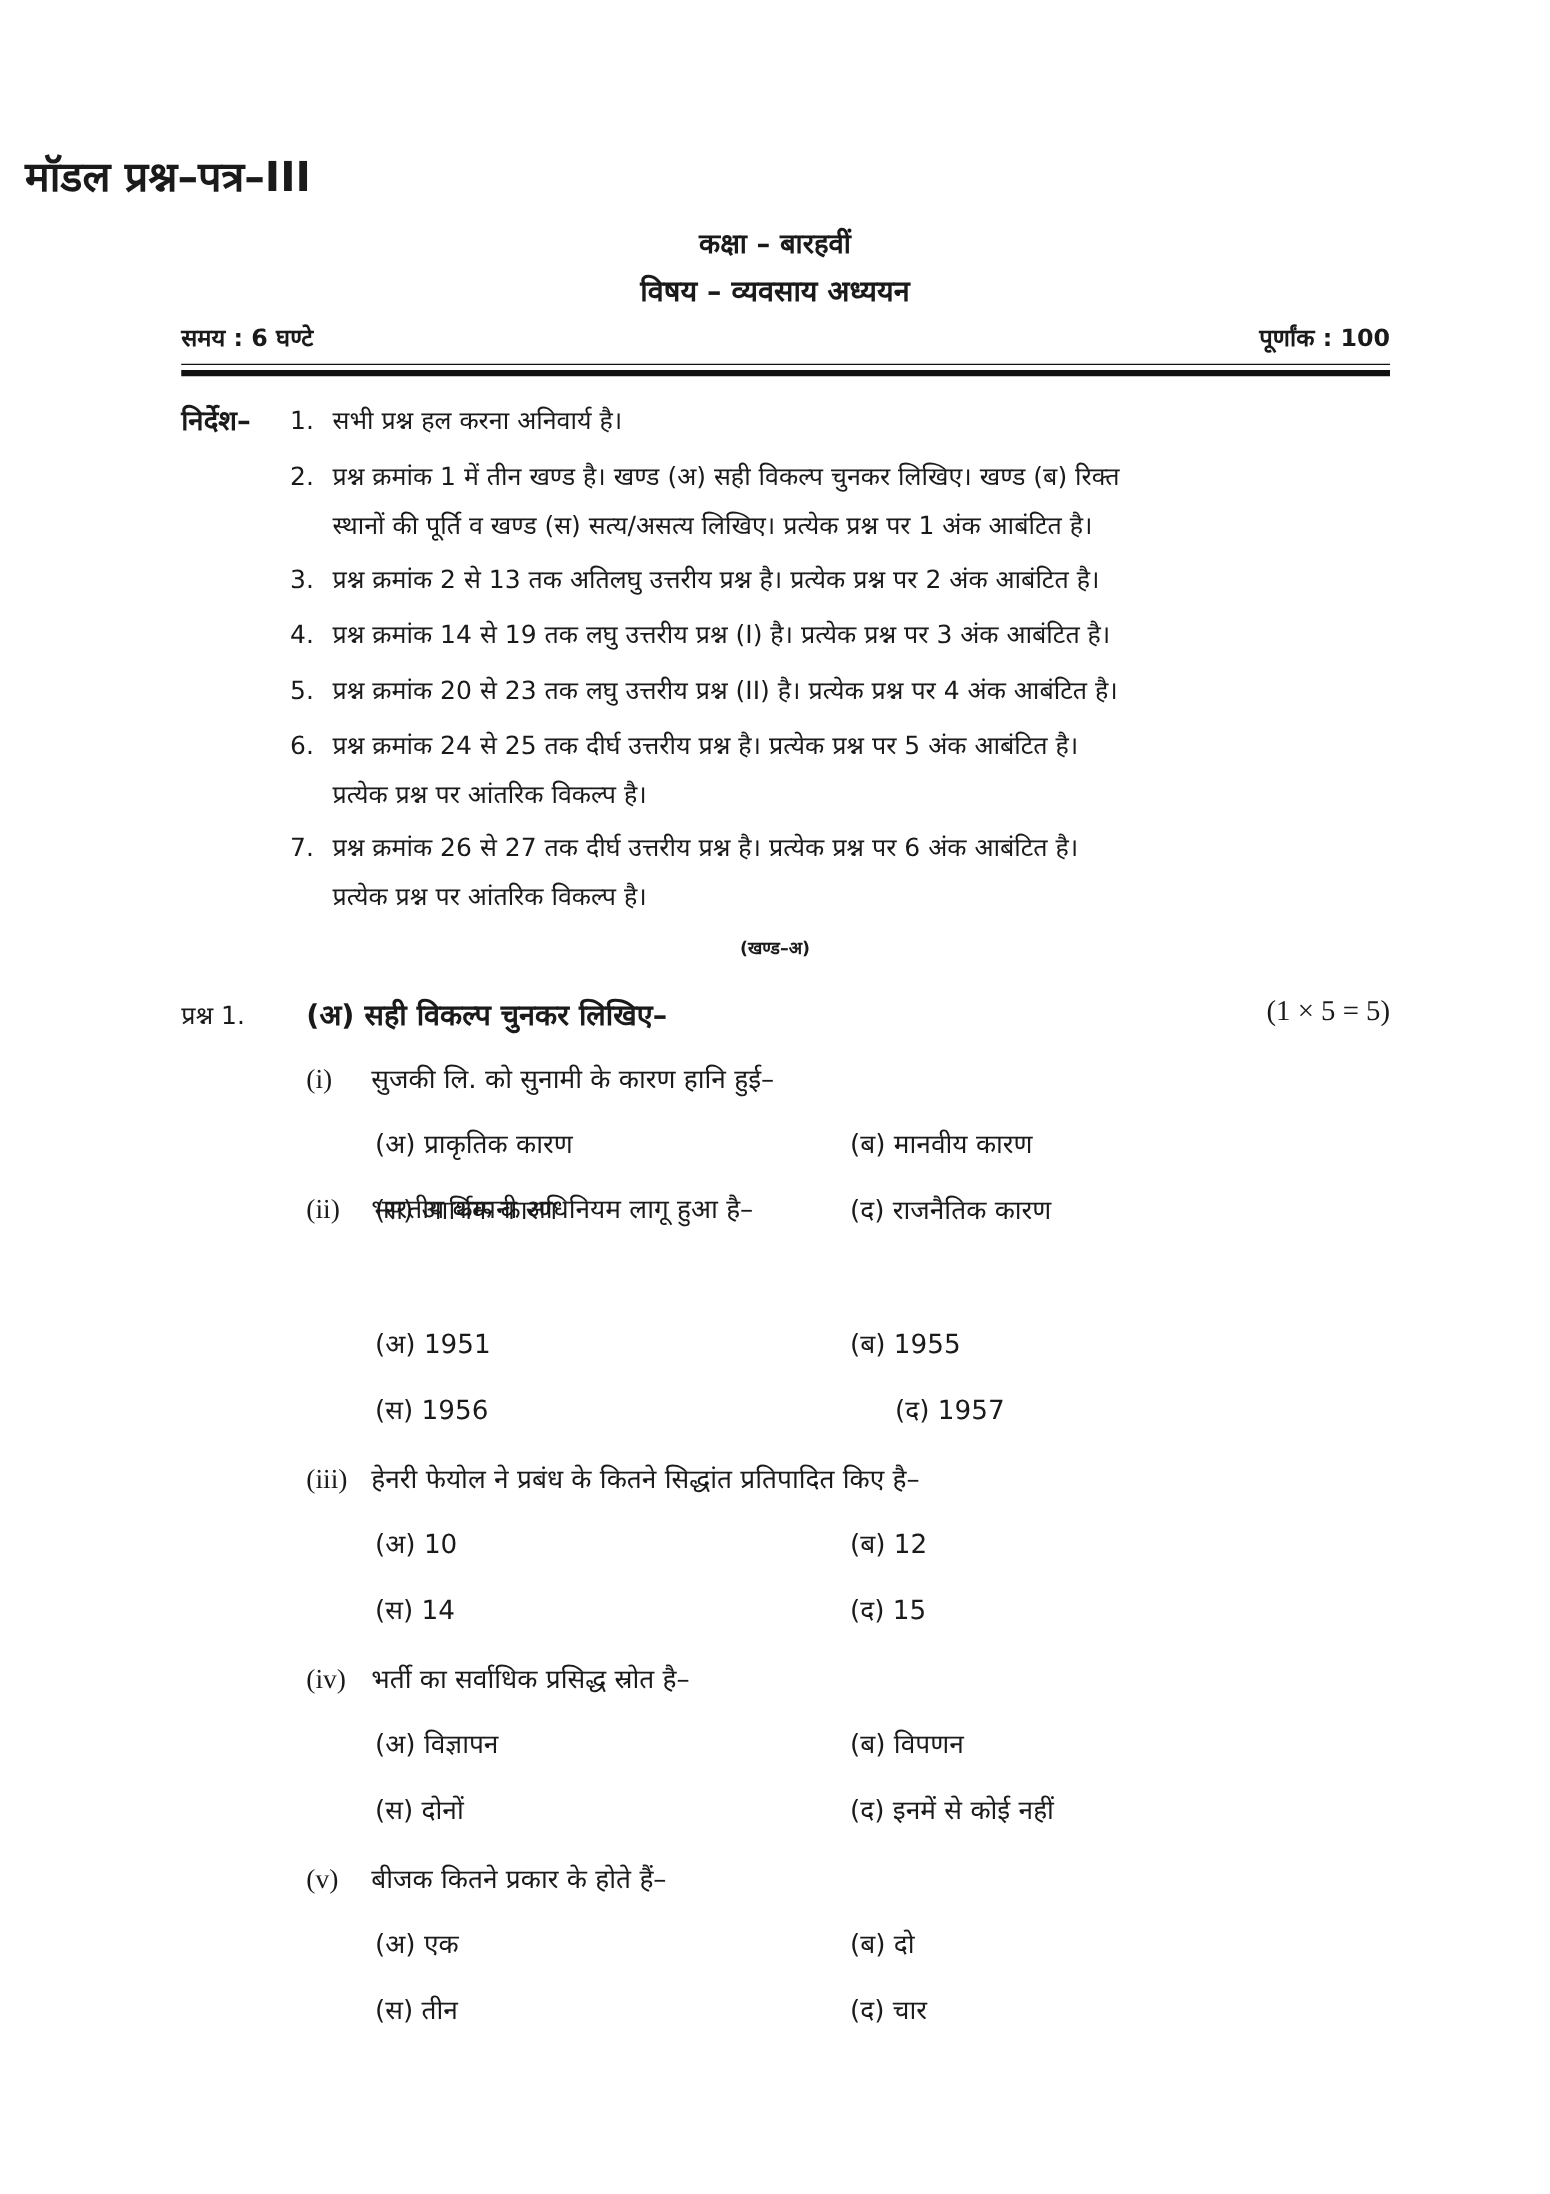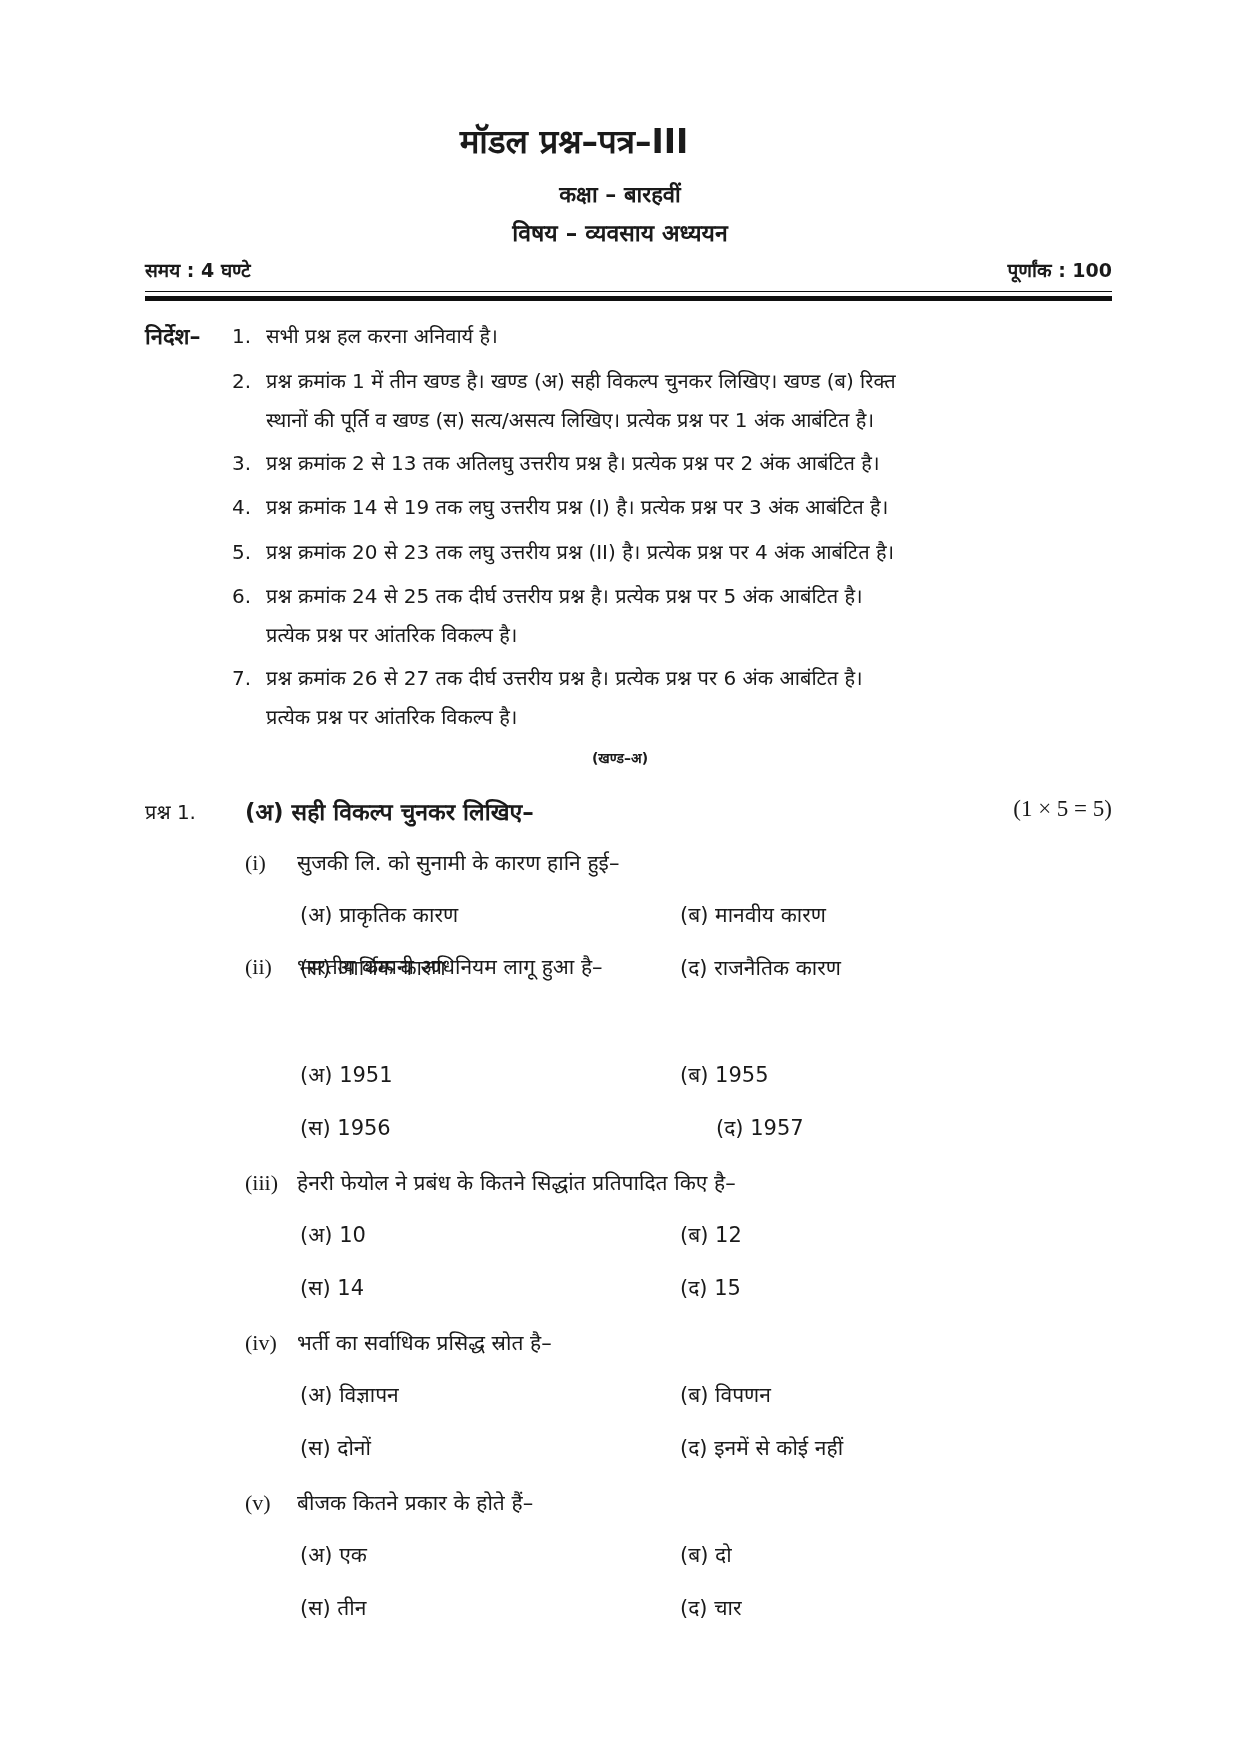--- a/index.html
+++ b/index.html
@@ -2,21 +2,21 @@
 <html><head>
 <meta charset="utf-8">
 <style>
   html, body { margin: 0; padding: 0; background: #ffffff; }
   body {
     width: 1240px; height: 1755px; position: relative; overflow: hidden;
     font-family: "DejaVu Sans", "Liberation Sans", sans-serif;
     color: #1a1a1a;
   }
   .abs { position: absolute; white-space: nowrap; }
-  .title { left: 0; width: 1148px; text-align: center; top: 118px; font-size: 33px; font-weight: bold; }
+  .title { left: 0; width: 1148px; text-align: left; top: 118px; font-size: 33px; font-weight: bold; padding-left: 20px; }
   .sub1 { left: 0; width: 1240px; text-align: center; top: 178px; font-size: 22px; font-weight: bold; }
   .sub2 { left: 0; width: 1240px; text-align: center; top: 216px; font-size: 23px; font-weight: bold; }
   .meta-l { left: 145px; top: 257px; font-size: 19px; font-weight: bold; }
   .meta-r { right: 128px; top: 257px; font-size: 19px; font-weight: bold; }
   .rule-thin { left: 145px; width: 967px; top: 291px; height: 1px; background: #111; }
   .rule-thick { left: 145px; width: 967px; top: 296px; height: 5px; background: #111; }
 
   .instr-head { left: 145px; top: 320px; font-size: 22px; font-weight: bold; }
   .instr { font-size: 20px; }
   .instr .num { display: inline-block; width: 34px; }
@@ -29,21 +29,21 @@
   .sq-num { font-family: "Liberation Serif", "DejaVu Serif", serif; font-size: 22px; }
   .sq { font-size: 21px; }
   .opt { font-size: 21px; }
 </style>
 </head>
 <body>
 
 <div class="abs title">मॉडल प्रश्न–पत्र–III</div>
 <div class="abs sub1">कक्षा – बारहवीं</div>
 <div class="abs sub2">विषय – व्यवसाय अध्ययन</div>
-<div class="abs meta-l">समय : 4 घण्टे</div>
+<div class="abs meta-l">समय : 6 घण्टे</div>
 <div class="abs meta-r">पूर्णांक : 100</div>
 <div class="abs rule-thin"></div>
 <div class="abs rule-thick"></div>
 
 <div class="abs instr-head">निर्देश–</div>
 
 <div class="abs instr" style="left:232px; top:322px;">
   <span class="num">1.</span><span>सभी प्रश्न हल करना अनिवार्य है।</span>
 </div>
 

